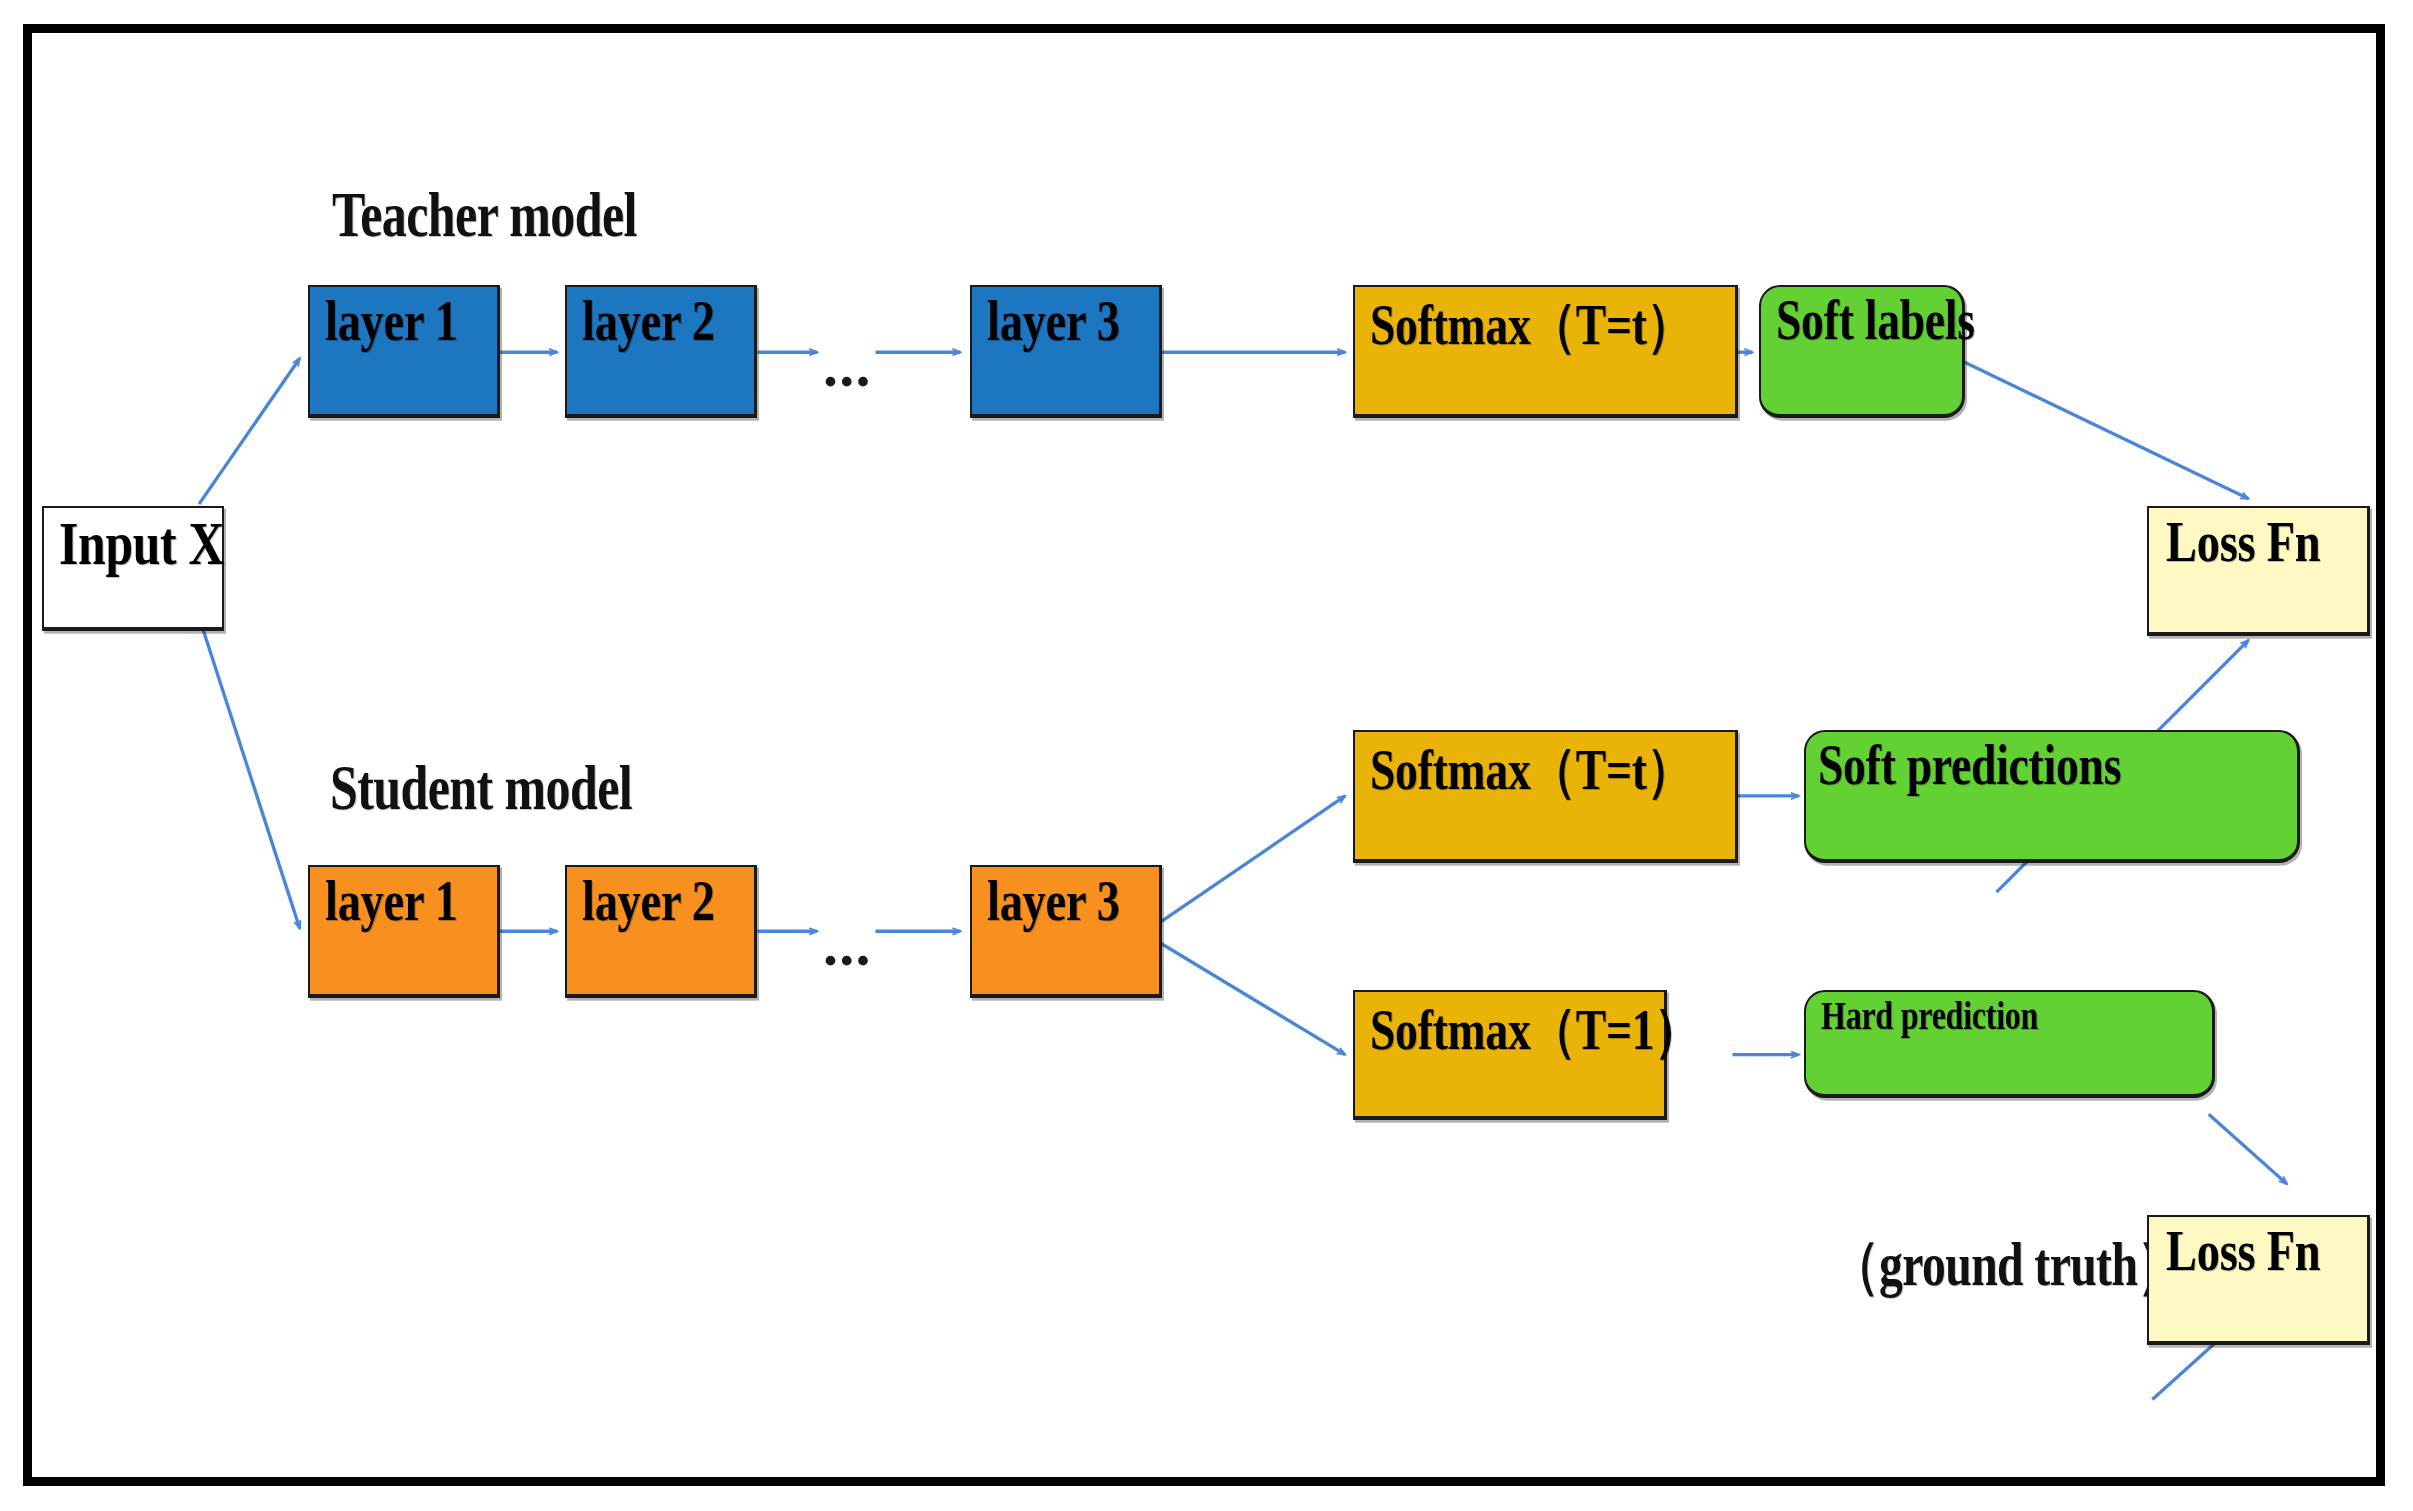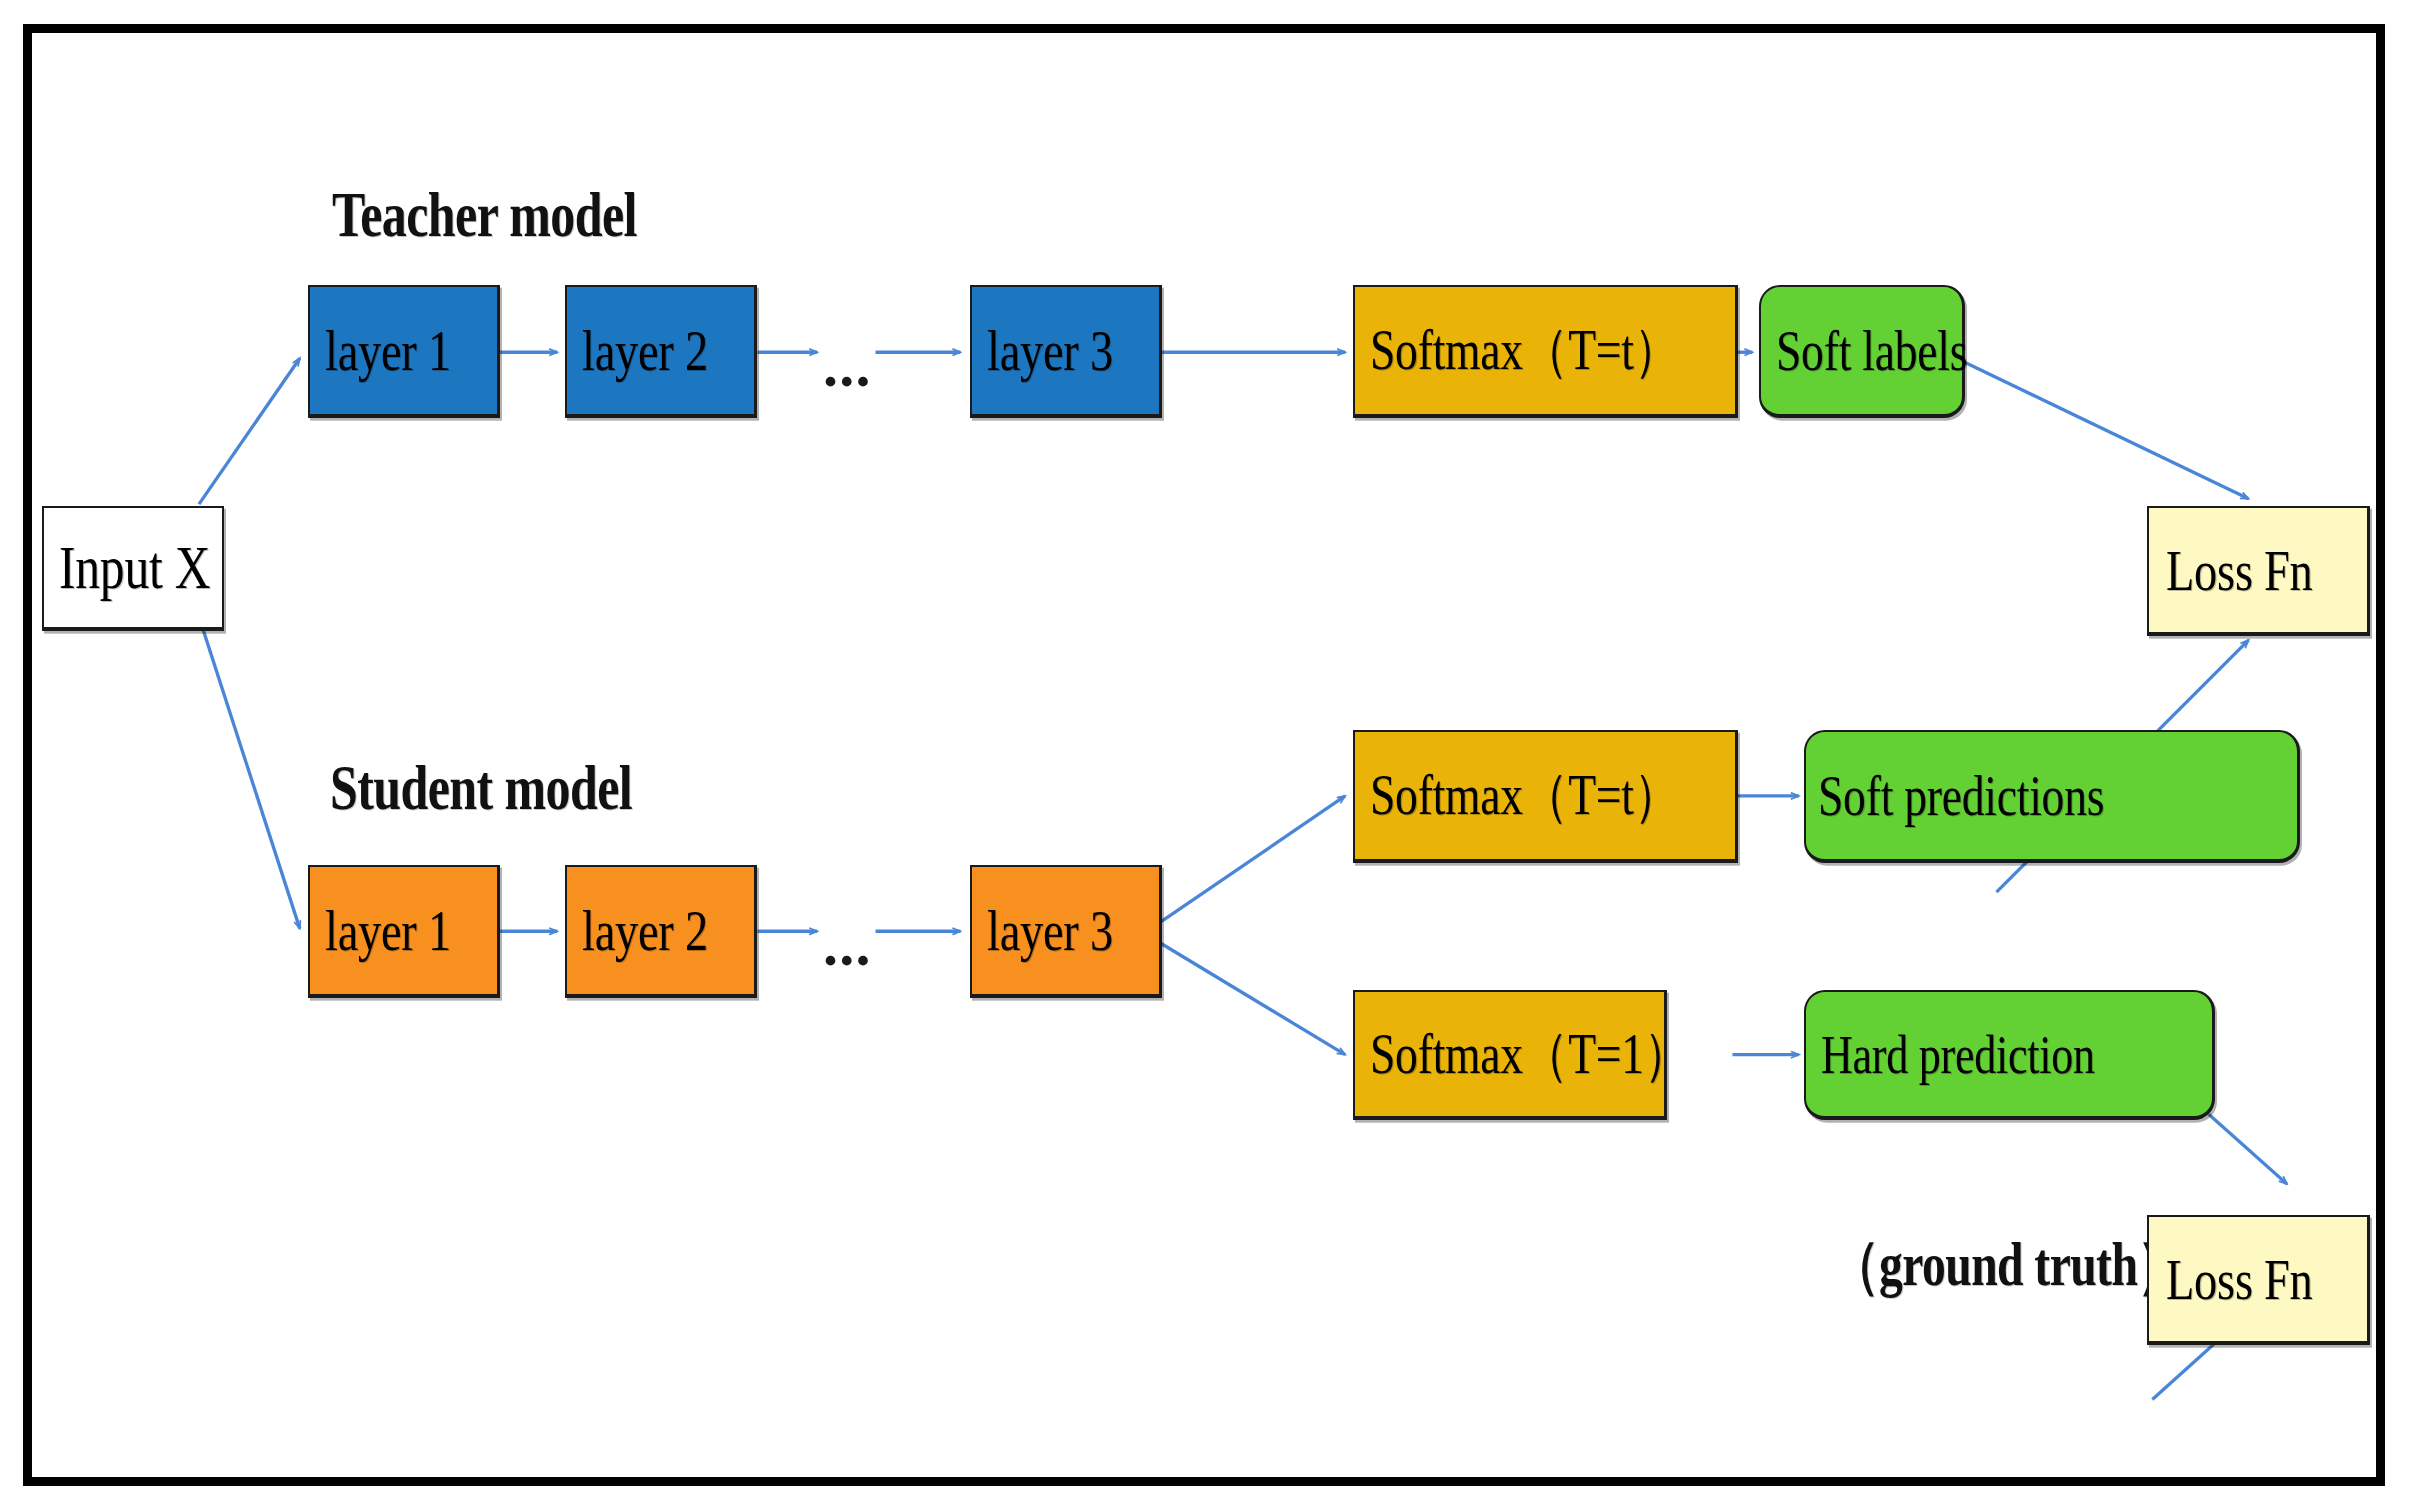--- a/index.html
+++ b/index.html
@@ -5,23 +5,23 @@
   html,body{margin:0;padding:0;background:#ffffff;}
   body{width:2413px;height:1511px;position:relative;overflow:hidden;
        font-family:"Liberation Serif",ّserif, serif;}
   #canvas{position:absolute;left:0;top:0;width:2413px;height:1511px;background:#fff;}
 
   
   #frame{position:absolute;left:23px;top:24px;width:2362px;height:1462px;
          border:9.3px solid #000000;box-sizing:border-box;background:#ffffff;}
 
   
-  .node{position:absolute;box-sizing:border-box;display:flex;align-items:center;
+  .node{position:absolute;box-sizing:border-box;display:flex;
         justify-content:flex-start;white-space:nowrap;overflow:visible;
-        font-family:"Liberation Serif",serif;font-weight:400;color:#000000;
+        font-family:"Liberation Serif",serif;font-weight:700;color:#000000;
         border:2px solid #1a1a1a;border-bottom-width:4.6px;border-right-width:3.3px;
         box-shadow:2px 2.7px 0 rgba(0,0,0,0.30);
         letter-spacing:-0.3px;}
   .node span{display:block;transform:scaleX(0.80);transform-origin:left center;
              text-shadow:1.3px 1.3px 0 rgba(0,0,0,0.25);}
 
   .blue{background:#1C76C0;}
   .orange{background:#F7901E;}
   .grey{background:#eab308;}
   .green{background:#63D034;border-radius:21px;}
@@ -134,21 +134,21 @@
   <div class="node grey" style="left:1353px;top:730px;width:385px;height:133px;font-size:57px;padding-left:14.6px;">
     <span>Softmax（T=t）</span>
   </div>
   <div class="node green" style="left:1804px;top:730px;width:496px;height:133px;font-size:57px;padding-left:12px;">
     <span>Soft predictions</span>
   </div>
 
   <div class="node grey" style="left:1353px;top:990px;width:314px;height:130px;font-size:57px;padding-left:14.6px;">
     <span>Softmax（T=1）</span>
   </div>
-  <div class="node green" style="left:1804px;top:990px;width:411px;height:130px;font-size:55px;padding-left:14.6px;">
+  <div class="node green" style="left:1804px;top:990px;width:411px;height:108px;font-size:40px;padding-left:14.6px;">
     <span>Hard prediction</span>
   </div>
 
   <div class="node red" style="left:2147px;top:1215px;width:223px;height:130px;font-size:58px;padding-left:17px;z-index:5;">
     <span>Loss Fn</span>
   </div>
 </div>
 
 
 </body></html>

